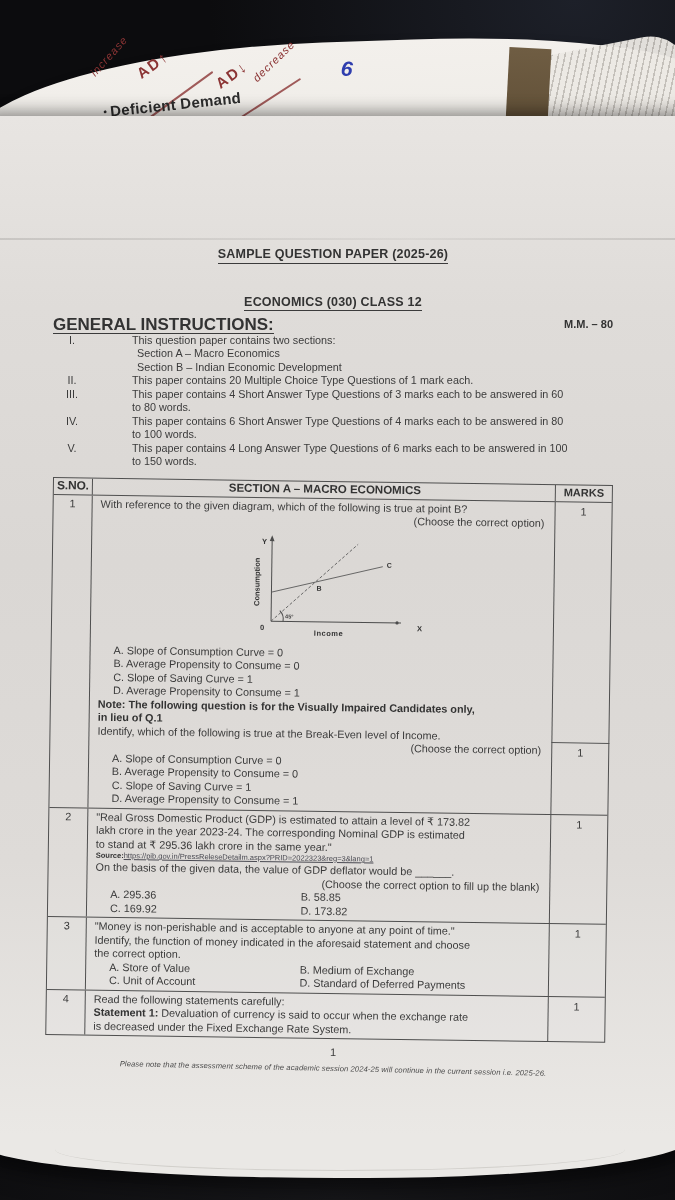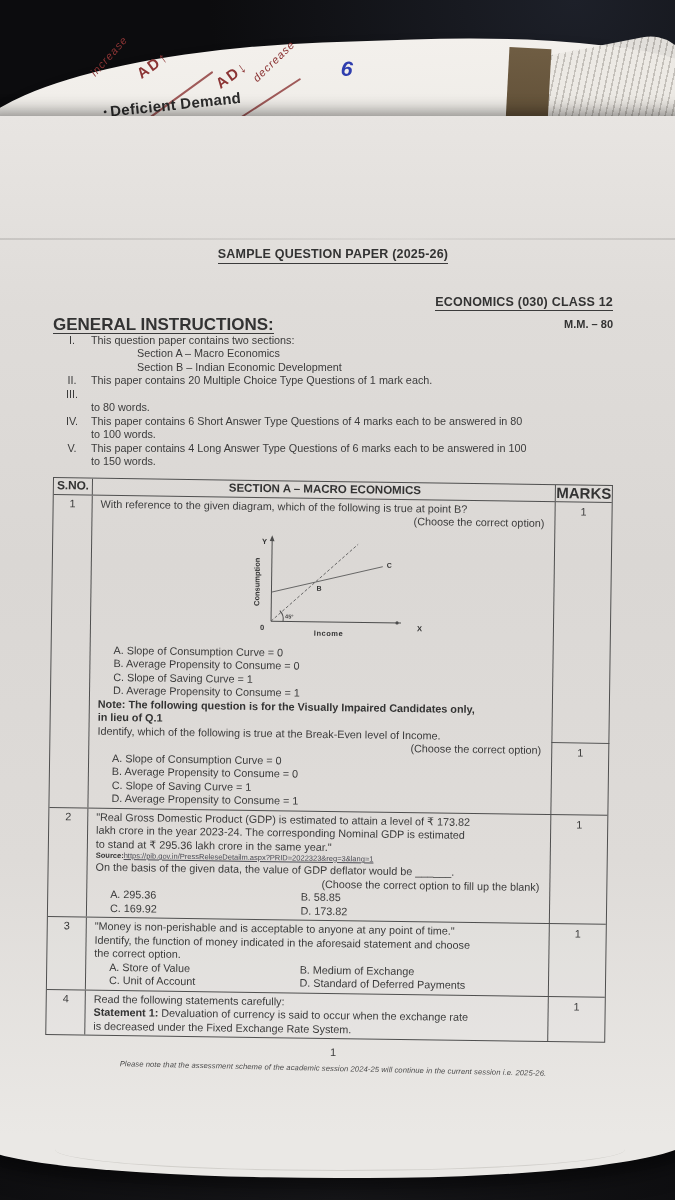--- a/index.html
+++ b/index.html
@@ -38,41 +38,41 @@
   .crease{position:absolute;left:0;width:100%;height:2px;
           background:linear-gradient(90deg,rgba(120,118,115,.25),rgba(120,118,115,.08) 60%,rgba(120,118,115,.25));}
   .curl-line{position:absolute;left:55px;top:1128px;width:570px;height:42px;
              border-bottom:1.5px solid rgba(190,188,182,.55);border-radius:50%;}
   .content{position:absolute;left:18px;top:0;width:675px;padding-top:132px;
            box-sizing:border-box;color:#3b3b3b;font-size:10.8px;line-height:13.5px;}
   .inner{padding:0 62px 0 53px;}
   .title-wrap{text-align:center;margin-bottom:15px;}
   .title{display:inline-block;font-weight:bold;font-size:12.5px;color:#333;
          border-bottom:1.6px solid #3b3b3b;padding-bottom:1px;letter-spacing:.2px;}
-  .sub-wrap{text-align:right;margin-bottom:7px;margin-top:32px;}
+  .sub-wrap{text-align:center;margin-bottom:7px;margin-top:32px;}
   .time{font-weight:bold;font-size:11.5px;color:#333;}
   .gi-row{margin-top:2px;}
   .gi{display:inline-block;font-weight:bold;font-size:17px;color:#333;
       border-bottom:1.6px solid #3b3b3b;padding-bottom:1px;}
   .mm{float:right;font-weight:bold;font-size:11px;color:#333;padding-left:48px;}
   .inst{display:flex;}
   .inst-num{width:38px;text-align:center;flex:0 0 38px;}
-  .inst-text{flex:1;padding-right:4px;}
+  .inst-text{flex:1;padding-right:4px;margin-left:41px;}
   .subline{margin-left:84px;}
   
   .qtable{margin-top:12px;border:1.5px solid #4f4f4f;transform:rotate(.8deg);
           transform-origin:50% 0;background:rgba(255,255,255,.03);}
   .trow{display:flex;border-top:1px solid #4f4f4f;}
   .trow:first-child{border-top:none;}
   .c-sno{flex:0 0 38px;border-right:1px solid #4f4f4f;text-align:center;padding-top:2px;}
   .c-main{flex:1;padding:2px 6px 2px 8px;position:relative;}
   .c-marks{flex:0 0 56px;border-left:1px solid #4f4f4f;text-align:center;
            padding-top:3px;position:relative;}
   .thead .c-sno,.thead .c-main,.thead .c-marks{font-weight:bold;color:#333;
-           text-align:center;font-size:15px;padding-top:1px;padding-bottom:1px;}
+           text-align:center;font-size:11px;padding-top:1px;padding-bottom:1px;}
   .thead .c-sno{font-size:12px;letter-spacing:-.2px;}
   .thead .c-main{font-size:11.5px;}
   .right{text-align:right;padding-right:4px;}
   .opts{margin-left:15px;}
   .bold{font-weight:bold;color:#333;}
   .optgrid{display:flex;margin-left:15px;}
   .optgrid .og-l{flex:0 0 44%;}
   .optgrid .og-r{flex:1;}
   .m-vi{position:absolute;top:240px;left:-1px;right:-1px;border-top:1px solid #565656;
         padding-top:3px;text-align:center;}
@@ -124,21 +124,21 @@
           <span class="inst-text">This question paper contains two sections:</span>
         </div>
         <div class="subline">Section A – Macro Economics</div>
         <div class="subline">Section B – Indian Economic Development</div>
         <div class="inst">
           <span class="inst-num">II.</span>
           <span class="inst-text">This paper contains 20 Multiple Choice Type Questions of 1 mark each.</span>
         </div>
         <div class="inst">
           <span class="inst-num">III.</span>
-          <span class="inst-text"><br><span>to 80 words.</span></span>
+          <span class="inst-text"><span>This paper contains 4 Short Answer Type Questions of 3 marks each to be answered in 60</span><br><span>to 80 words.</span></span>
         </div>
         <div class="inst">
           <span class="inst-num">IV.</span>
           <span class="inst-text"><span>This paper contains 6 Short Answer Type Questions of 4 marks each to be answered in 80</span><br><span>to 100 words.</span></span>
         </div>
         <div class="inst">
           <span class="inst-num">V.</span>
           <span class="inst-text"><span>This paper contains 4 Long Answer Type Questions of 6 marks each to be answered in 100</span><br><span>to 150 words.</span></span>
         </div>
 

